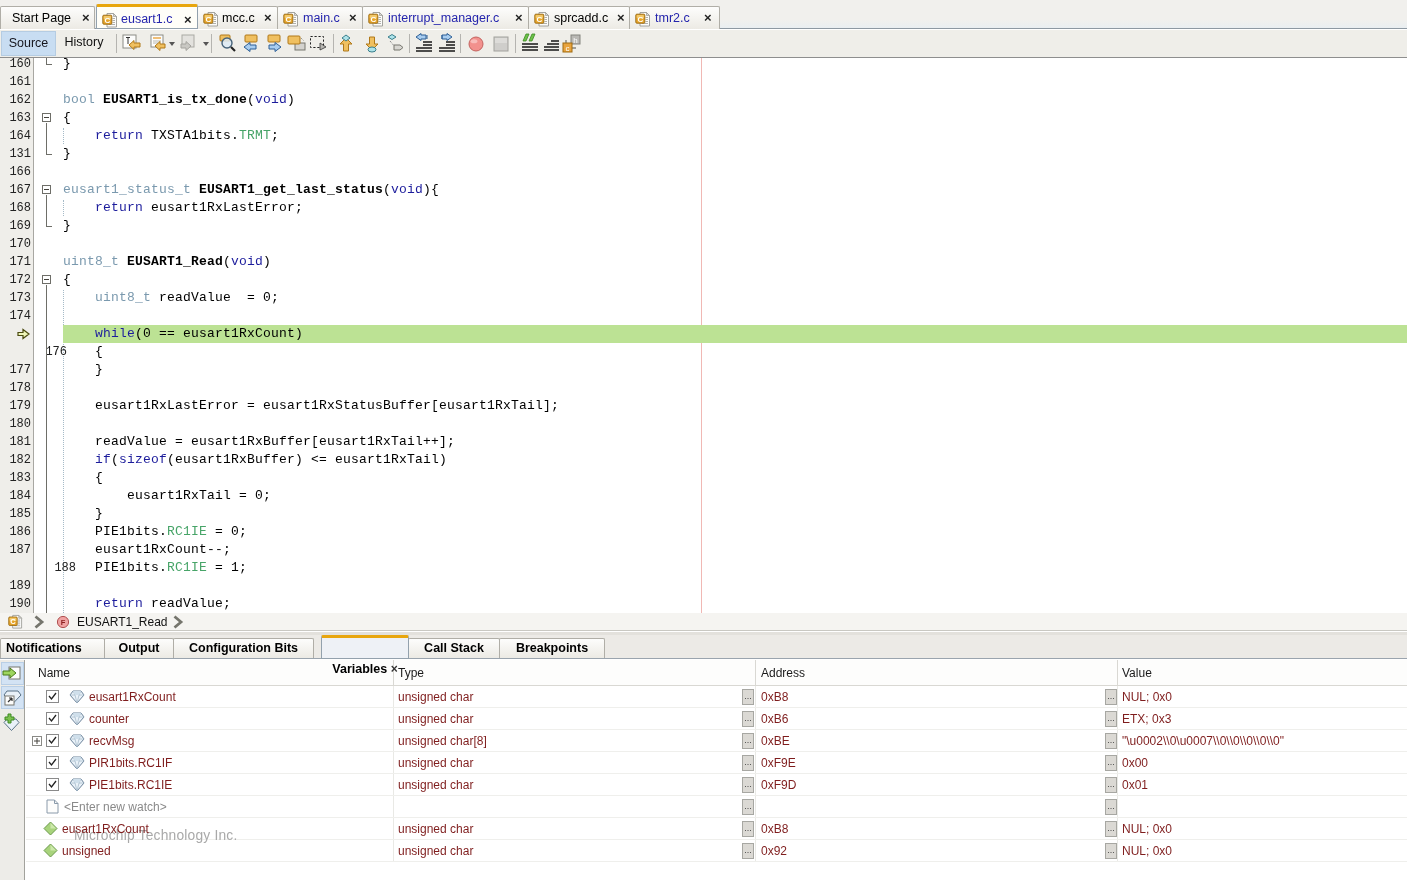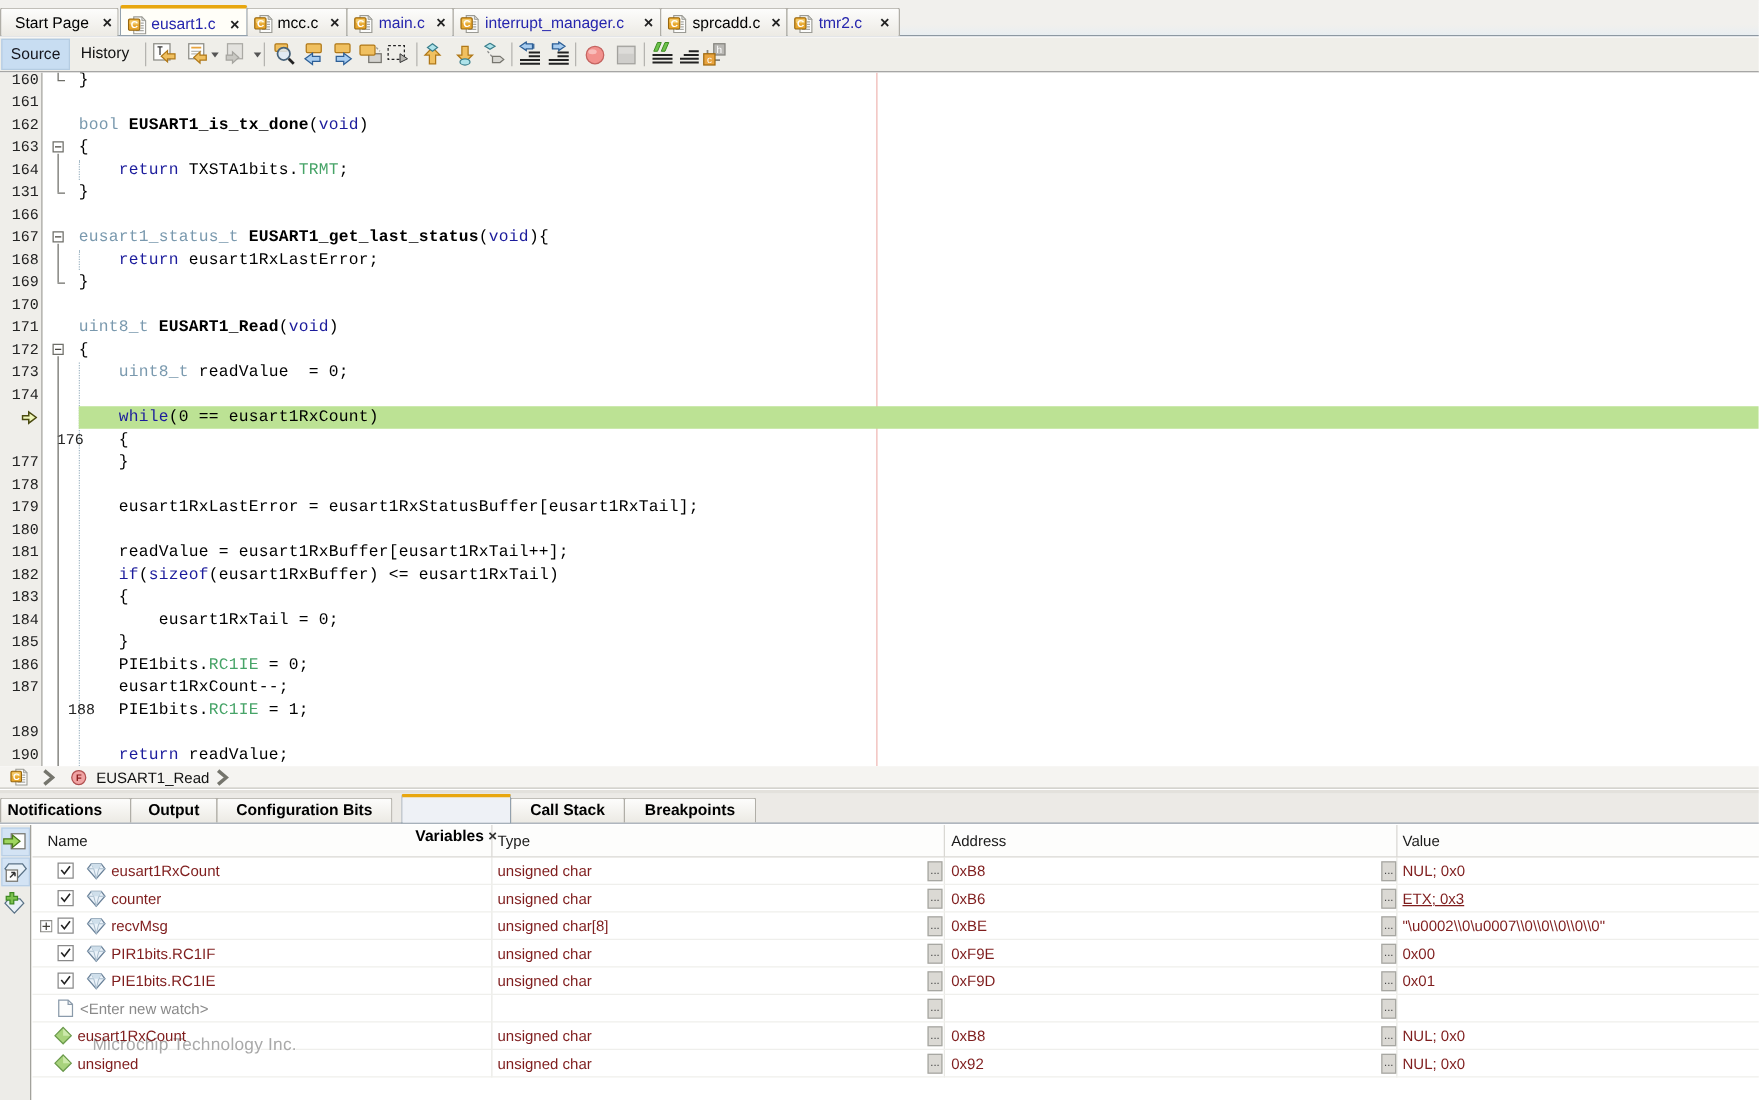--- a/index.html
+++ b/index.html
@@ -470,21 +470,21 @@
 <svg class="abs" style="left:43px;top:4px;" width="16" height="14" viewBox="0 0 16 14">
         <path d="M4 1 L12 1 L15 5 L8 13 L1 5 Z" fill="#eaf2f9" stroke="#6b8299" stroke-width="1"></path>
         <path d="M4 1 L6 5 L1 5 M12 1 L10 5 L15 5 M6 5 L8 13 L10 5" fill="none" stroke="#a8bccc" stroke-width="0.8"></path>
         <path d="M4 1 L6 5 L10 5 L12 1 Z" fill="#cfdfeb"></path>
       </svg>
 <div class="cell" style="left:63px;">counter</div>
 <div class="cell" style="left:372px;">unsigned char</div>
 <div class="dots" style="left:716px;">...</div>
 <div class="cell" style="left:735px;">0xB6</div>
 <div class="dots" style="left:1079px;">...</div>
-<div class="cell" style="left:1096px;text-decoration:underline;">ETX; 0x3</div>
+<div class="cell" style="left:1096px;">ETX; 0x3</div>
 </div>
 <div class="row" style="top:70px;">
 <svg class="abs" style="left:6px;top:6px;" width="10" height="10" viewBox="0 0 10 10">
         <rect x="0.5" y="0.5" width="9" height="9" fill="#fff" stroke="#8a8a86"></rect>
         <line x1="2" y1="5" x2="8" y2="5" stroke="#44423c"></line>
         <line x1="5" y1="2" x2="5" y2="8" stroke="#44423c"></line>
       </svg>
 <div class="cb">
         <svg width="11" height="11" viewBox="0 0 11 11" style="position:absolute;left:0;top:0;">
           <path d="M2 5 L4.5 8 L9 2" fill="none" stroke="#222" stroke-width="1.3"></path>

